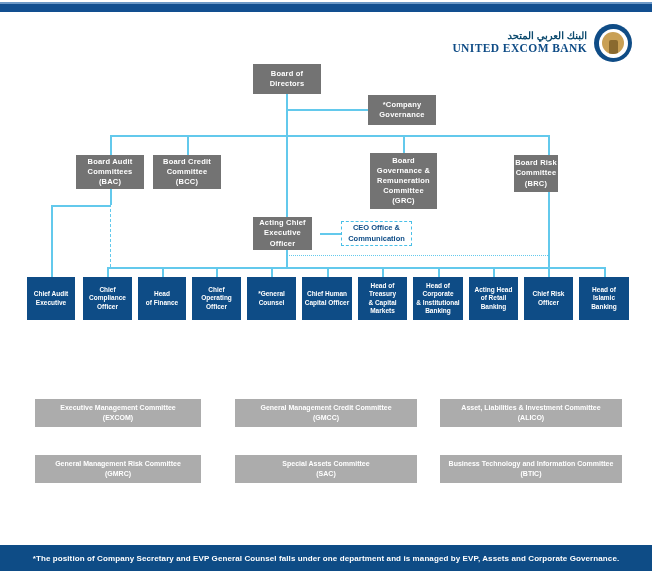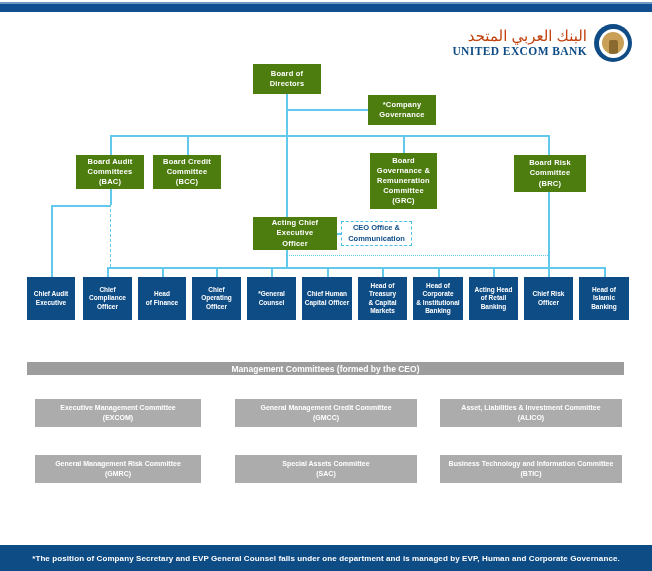--- a/index.html
+++ b/index.html
@@ -6,35 +6,35 @@
   .screen{position:relative;width:652px;height:571px;background:#fff;overflow:hidden;
           font-family:"Liberation Sans",sans-serif;}
 
   
   .topbar{position:absolute;left:0;top:2px;width:652px;height:10px;background:#124F90;
           border-top:2px solid #6E9AC8;box-sizing:border-box;}
 
   
   .logo{position:absolute;right:20px;top:24px;display:flex;align-items:center;gap:7px;}
   .logo-text{display:flex;flex-direction:column;align-items:flex-end;}
-  .logo-ar{color:#c2410c;font-weight:normal;font-size:15px;line-height:1.2;}
+  .logo-ar{color:#0c4a6e;font-weight:bold;font-size:10px;line-height:1.2;}
   .logo-en{color:#0F4C86;font-weight:bold;font-size:11.5px;letter-spacing:.4px;
            font-family:"Liberation Serif",serif;line-height:1.2;}
   .emblem{width:38px;height:38px;border-radius:50%;background:#0F4C86;
           display:flex;align-items:center;justify-content:center;}
   .emblem-i1{width:29px;height:29px;border-radius:50%;background:#fff;
              display:flex;align-items:center;justify-content:center;}
   .emblem-i2{width:22px;height:22px;border-radius:50%;background:#C9A055;
              display:flex;align-items:end;justify-content:center;overflow:hidden;}
   .emblem-tower{width:9px;height:14px;background:#8A6A2F;border-radius:2px 2px 0 0;}
 
   
   .box{position:absolute;display:flex;align-items:center;justify-content:center;
        text-align:center;white-space:pre-line;color:#fff;font-weight:bold;box-sizing:border-box;}
-  .bblue{background:#4d7c0f;font-size:7.5px;line-height:1.35;letter-spacing:.2px;}
+  .bblue{background:#737373;font-size:7.5px;line-height:1.35;letter-spacing:.2px;}
   .bnavy{background:#0E4C86;font-size:6.5px;line-height:1.3;}
   .bgray{background:#ACACAC;font-size:7px;line-height:1.45;}
   .ceo-office{background:#fff;border:1.5px dashed #49BFE7;color:#0E4C86;
               font-size:7.5px;line-height:1.35;font-weight:bold;}
 
   
   .hline{position:absolute;height:1.5px;background:#63C9EC;}
   .vline{position:absolute;width:1.5px;background:#63C9EC;}
   .vdash{position:absolute;width:0;border-left:1.5px dashed #63C9EC;}
   .hdot{position:absolute;height:0;border-top:1.6px dotted #63C9EC;}
@@ -107,24 +107,24 @@
 Committees
 (BAC)</div>
   <div class="box bblue" style="left:153px;top:155px;width:68px;height:34px;">Board Credit
 Committee
 (BCC)</div>
   <div class="box bblue" style="left:370px;top:153px;width:67px;height:56px;">Board
 Governance &amp;
 Remuneration
 Committee
 (GRC)</div>
-  <div class="box bblue" style="left:514px;top:155px;width:72px;height:37px;">Board Risk
+  <div class="box bblue" style="left:514px;top:155px;width:44px;height:37px;">Board Risk
 Committee
 (BRC)</div>
-  <div class="box bblue" style="left:253px;top:217px;width:84px;height:33px;">Acting Chief
+  <div class="box bblue" style="left:253px;top:217px;width:59px;height:33px;">Acting Chief
 Executive
 Officer</div>
   <div class="box ceo-office" style="left:341px;top:221px;width:71px;height:25px;">CEO Office &amp;
 Communication</div>
 
   <div class="box bnavy" style="left:27px;top:277px;width:48px;height:43px;">Chief Audit
 Executive</div>
   <div class="box bnavy" style="left:83px;top:277px;width:49px;height:43px;">Chief
 Compliance
 Officer</div>
@@ -147,32 +147,31 @@
 Banking</div>
   <div class="box bnavy" style="left:469px;top:277px;width:49px;height:43px;">Acting Head
 of Retail
 Banking</div>
   <div class="box bnavy" style="left:524px;top:277px;width:49px;height:43px;">Chief Risk
 Officer</div>
   <div class="box bnavy" style="left:579px;top:277px;width:50px;height:43px;">Head of
 Islamic
 Banking</div>
 
-  <div class="mgmt-header">Management Committees (formed by the CEO)</div>
 
   <div class="box bgray" style="left:35px;top:399px;width:166px;height:28px;">Executive Management Committee
 (EXCOM)</div>
   <div class="box bgray" style="left:235px;top:399px;width:182px;height:28px;">General Management Credit Committee
 (GMCC)</div>
   <div class="box bgray" style="left:440px;top:399px;width:182px;height:28px;">Asset, Liabilities &amp; Investment Committee
 (ALICO)</div>
   <div class="box bgray" style="left:35px;top:455px;width:166px;height:28px;">General Management Risk Committee
 (GMRC)</div>
   <div class="box bgray" style="left:235px;top:455px;width:182px;height:28px;">Special Assets Committee
 (SAC)</div>
   <div class="box bgray" style="left:440px;top:455px;width:182px;height:28px;">Business Technology and Information Committee
 (BTIC)</div>
 
   <div class="footer">
-    <span class="footer-text">*The position of Company Secretary and EVP General Counsel falls under one department and is managed by EVP, Human and Corporate Governance.</span>
+    <span class="footer-text">*The position of Company Secretary and EVP General Counsel falls under one department and is managed by EVP, Assets and Corporate Governance.</span>
   </div>
 
 </div>
 
 </body></html>

